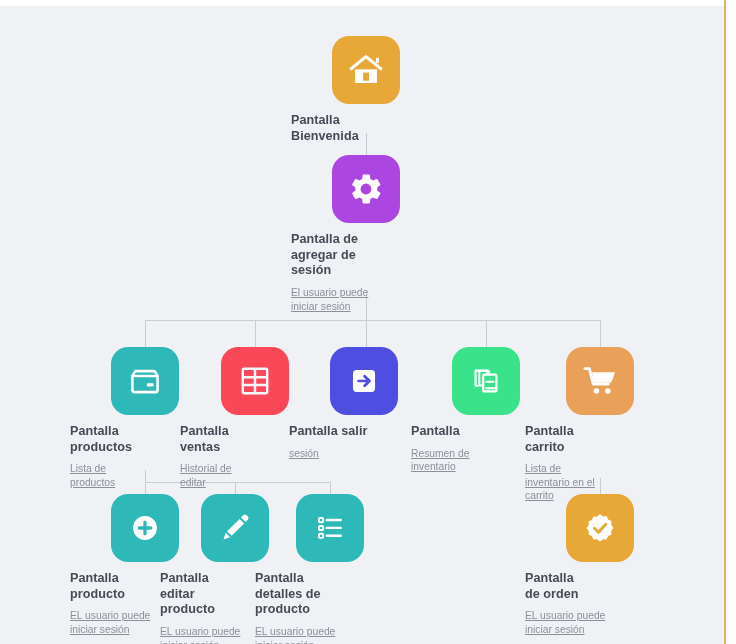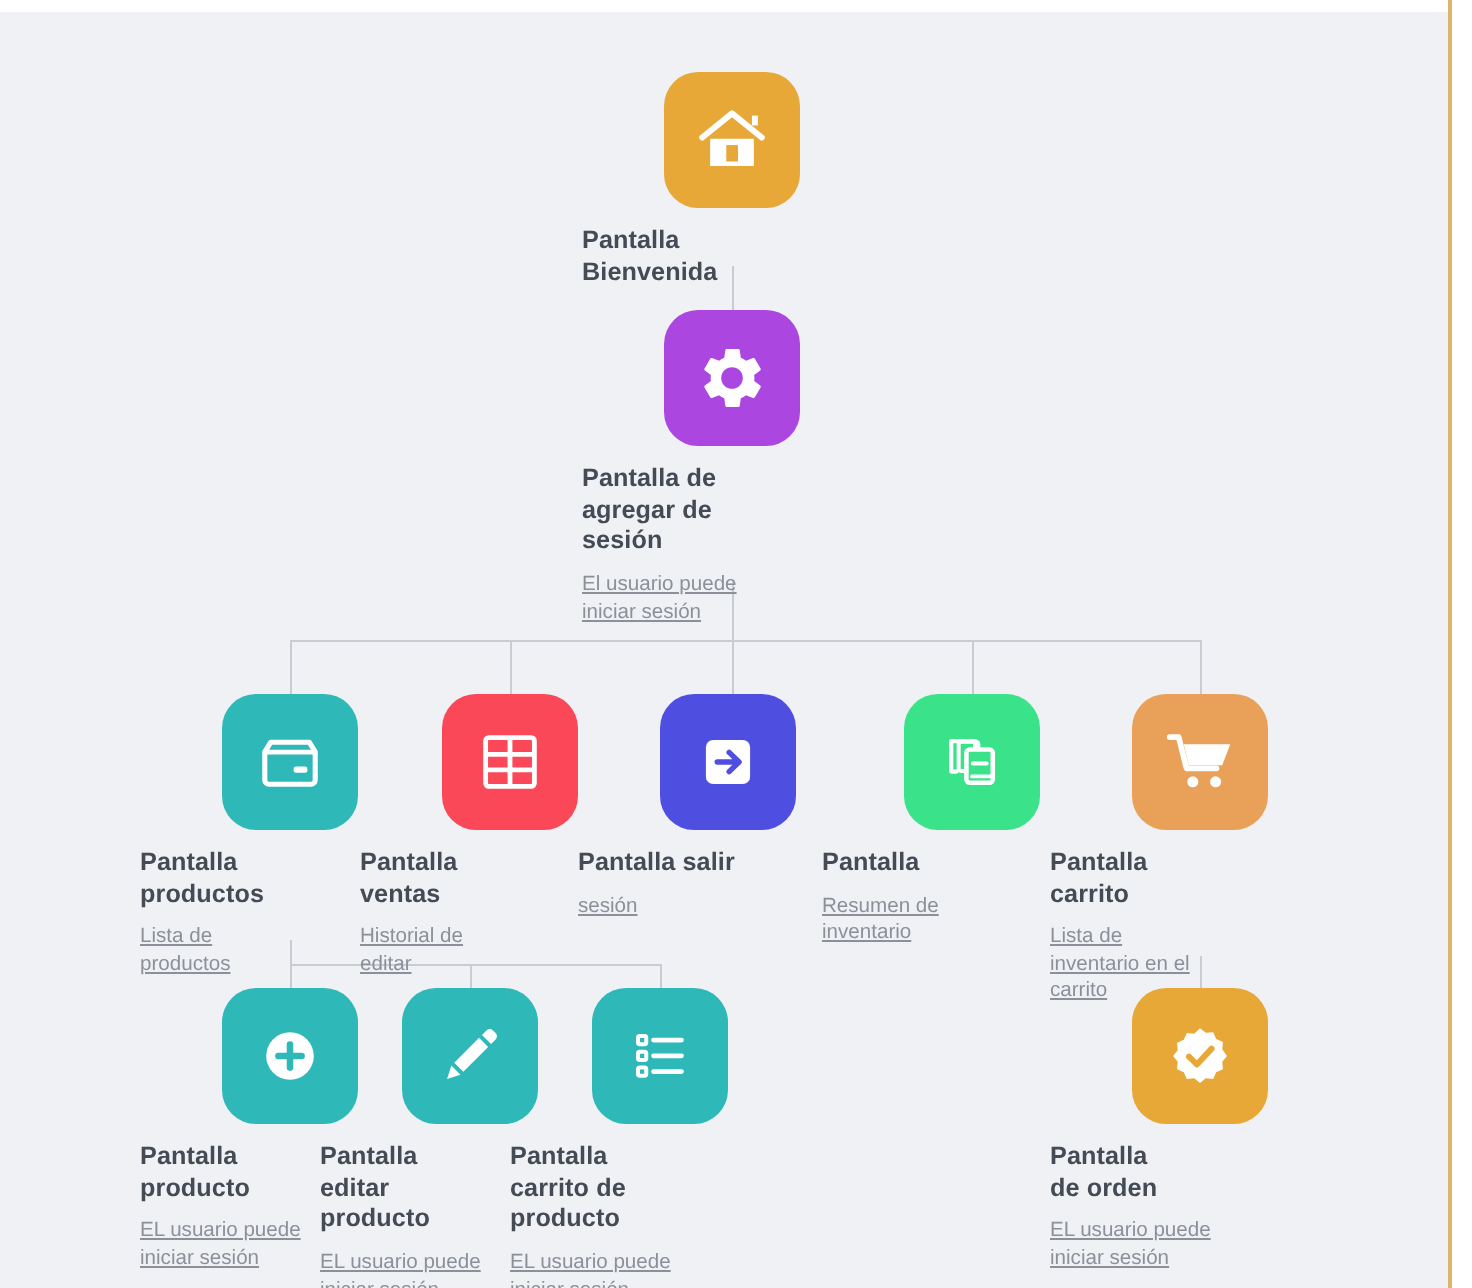--- a/index.html
+++ b/index.html
@@ -297,21 +297,21 @@
         <svg width="30" height="30" viewBox="0 0 24 24">
           <rect x="3.2" y="4.0" width="3.3" height="3.3" rx="0.7" fill="none" stroke="#fff" stroke-width="1.6"></rect>
           <rect x="3.2" y="10.3" width="3.3" height="3.3" rx="0.7" fill="none" stroke="#fff" stroke-width="1.6"></rect>
           <rect x="3.2" y="16.6" width="3.3" height="3.3" rx="0.7" fill="none" stroke="#fff" stroke-width="1.6"></rect>
           <path d="M9.4 5.6 H20.6 M9.4 11.9 H20.6 M9.4 18.2 H20.6" stroke="#fff" stroke-width="1.9" stroke-linecap="round"></path>
         </svg>
       </span>
     </div>
     <div class="node-title">
       <div>Pantalla</div>
-      <div>carrito de</div>
+      <div>detalles de</div>
       <div>producto</div>
     </div>
     <div class="node-sub">
       <div>EL usuario puede</div>
       <div>iniciar sesión</div>
     </div>
   </div>
 
   <div class="node" style="left:525px; top:494px;">
     <div class="tile" style="background:#e8a838;">

